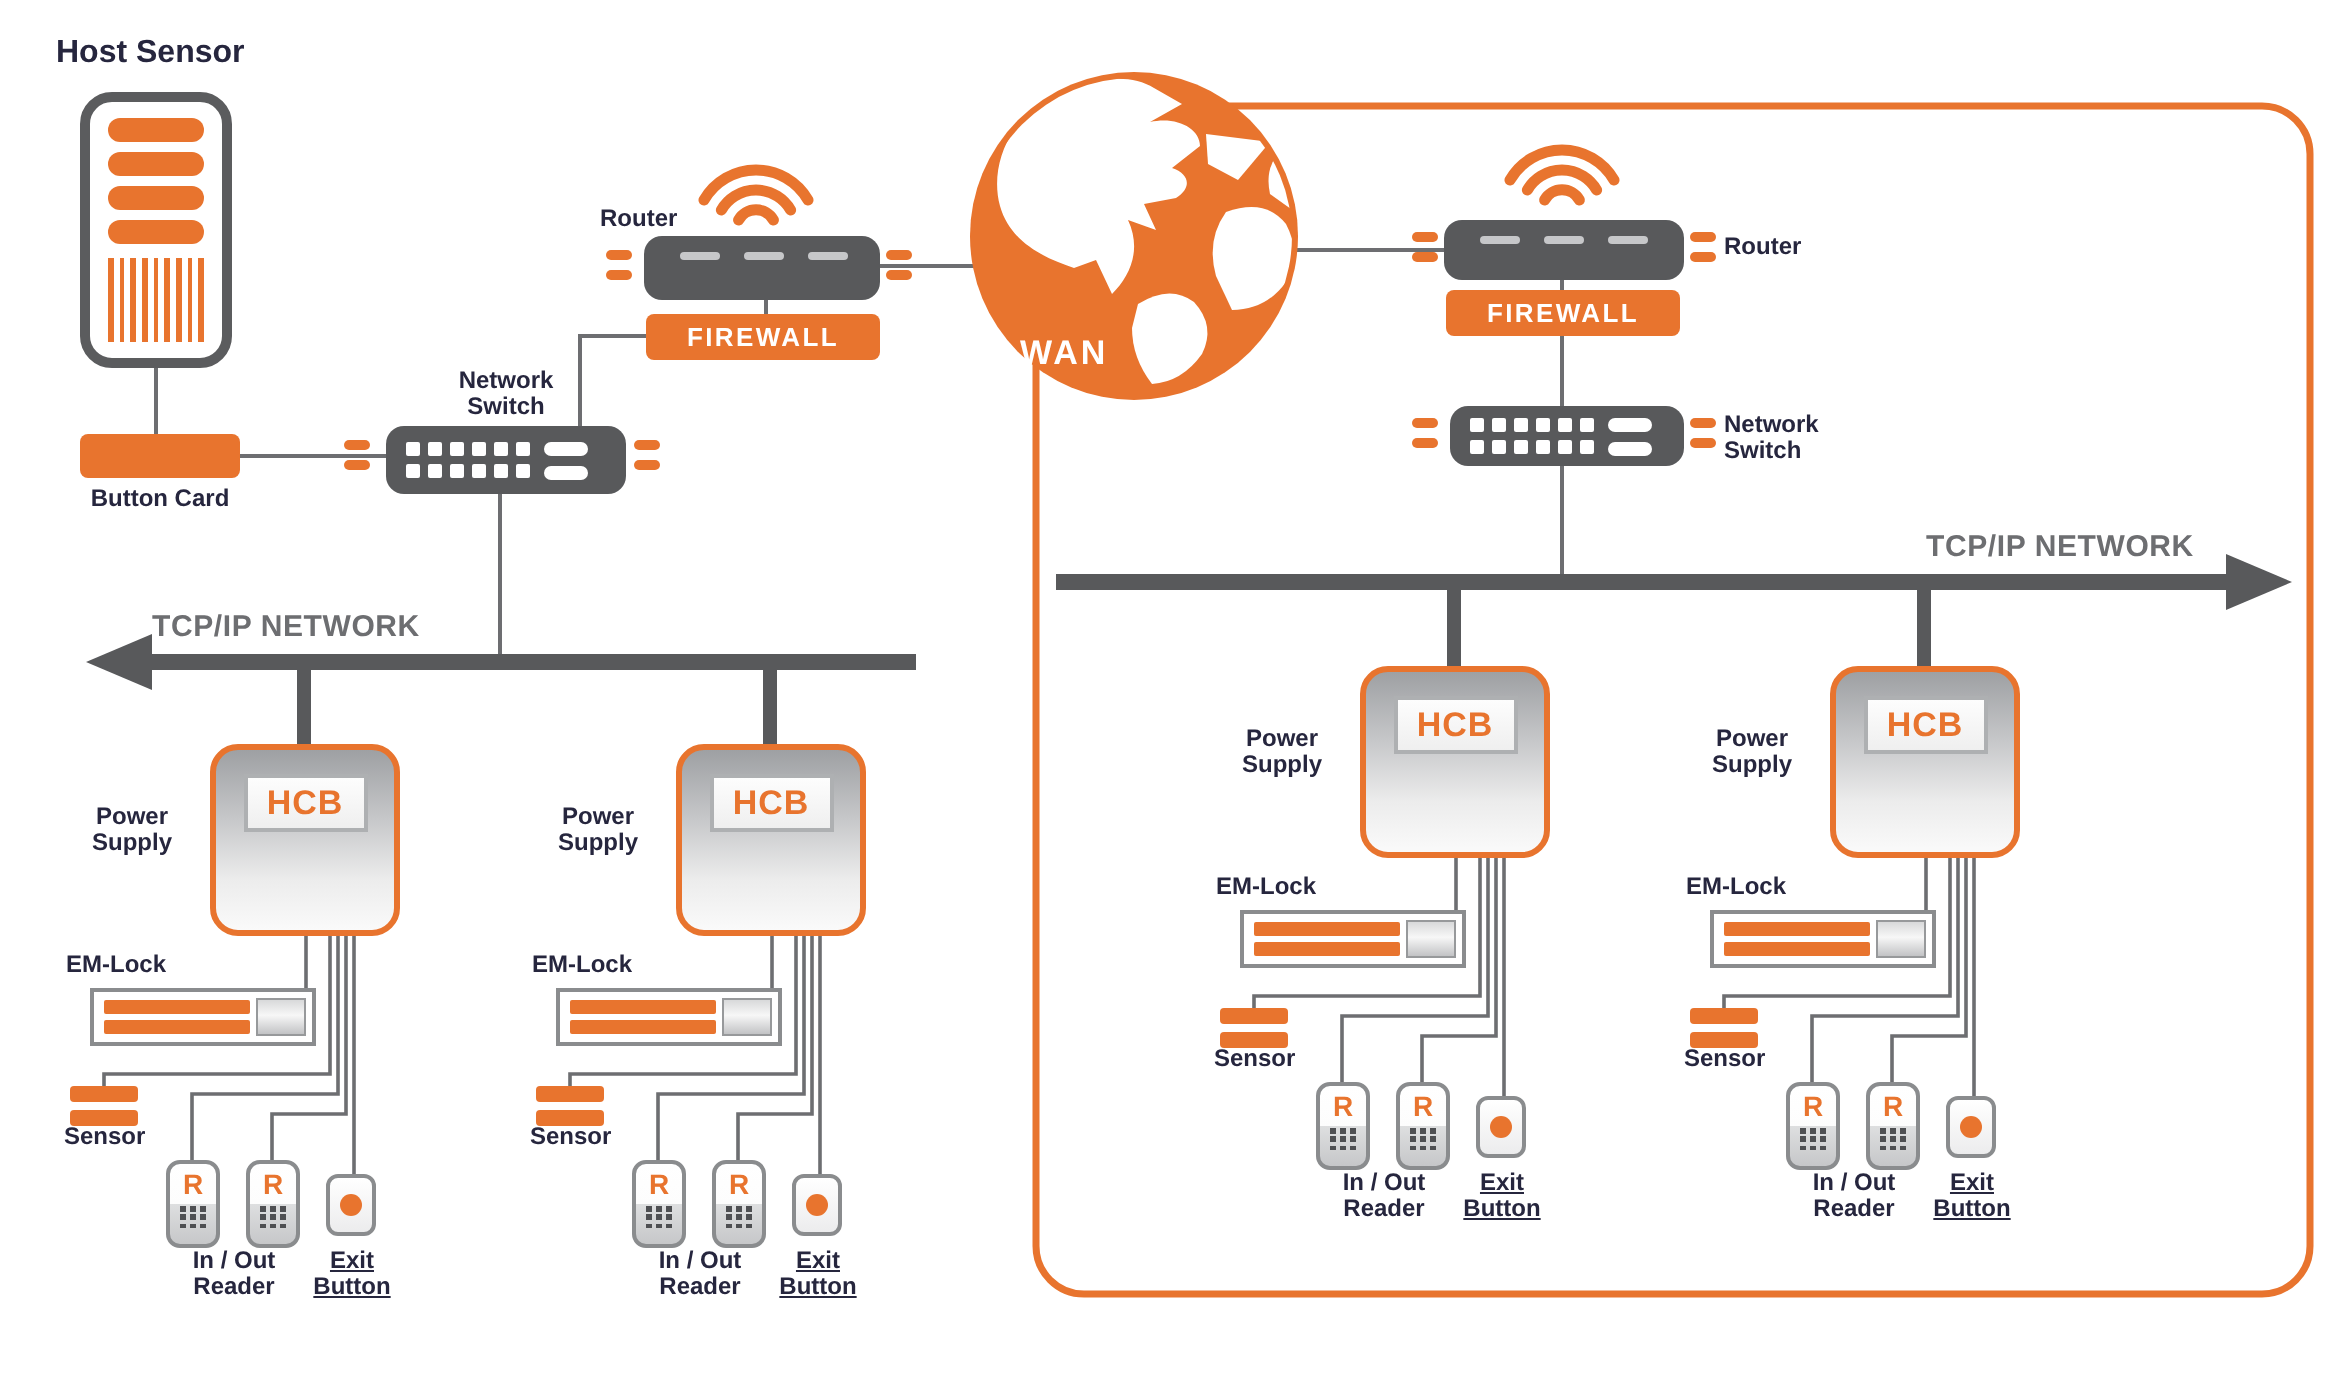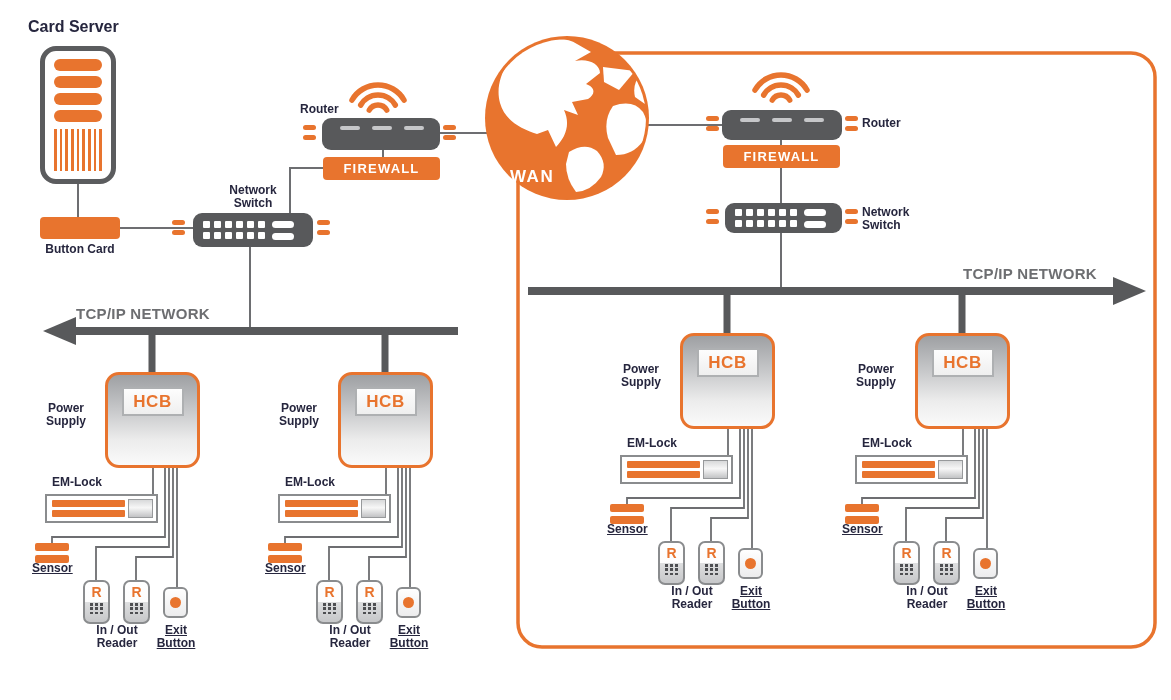--- a/index.html
+++ b/index.html
@@ -51,30 +51,30 @@
   .door-group{position:absolute;width:210px;height:290px;}
   .gwires{position:absolute;left:0;top:0;}
   .gwires path{fill:none;stroke:#6D6E71;stroke-width:1.8px;}
   .hcb{position:absolute;left:75px;top:0;width:95px;height:96px;border:3.5px solid #E8742E;
        border-radius:14px;box-sizing:border-box;display:flex;justify-content:center;
        background:linear-gradient(180deg,#9EA0A3 0%,#C6C7C9 38%,#ECECEC 72%,#FAFAFA 100%);}
   .hcb-tag{margin-top:12px;width:62px;height:29px;border:2px solid #AEB0B2;box-sizing:border-box;
            background:linear-gradient(180deg,#FDFDFD,#EFEFEF);display:flex;align-items:center;
            justify-content:center;font-weight:bold;font-size:17px;color:#E8742E;letter-spacing:.5px;}
   .ps{left:3px;top:30px;width:66px;}
-  .eml-label{left:22px;top:104px;text-align:center;}
+  .eml-label{left:3px;top:104px;text-align:center;}
   .emlock{position:absolute;left:15px;top:122px;width:113px;height:29px;border:2px solid #8A8C8E;
           background:#fff;box-sizing:border-box;display:flex;padding:3px;}
   .eml-left{flex:1;display:flex;flex-direction:column;justify-content:space-between;padding:1px 3px 1px 2px;}
   .eml-bar{height:7px;background:#E8742E;border-radius:1px;}
   .eml-right{width:25px;border:1.5px solid #97999B;box-sizing:border-box;
              background:linear-gradient(180deg,#D8D9DA,#F7F7F7 45%,#C2C3C5);}
   .sensor{position:absolute;left:5px;top:171px;display:flex;flex-direction:column;gap:4px;}
   .sensor i{width:34px;height:8px;background:#E8742E;border-radius:2px;}
-  .sensor-label{left:2px;top:190px;text-decoration:underline;}
+  .sensor-label{left:2px;top:190px;}
   .reader{position:absolute;top:208px;width:27px;height:44px;border:2px solid #8A8C8E;border-radius:7px;
           box-sizing:border-box;display:flex;flex-direction:column;align-items:center;
           background:linear-gradient(180deg,#FFFFFF 0%,#FDFDFD 50%,#DEDFE0 50%,#C6C7C9 100%);}
   .reader-r{height:19px;display:flex;align-items:center;font-weight:bold;font-size:14px;color:#E8742E;}
   .keypad{display:grid;grid-template-columns:repeat(3,3.5px);gap:1.5px;margin-top:2px;}
   .keypad i{width:3.5px;height:2.8px;background:#4E4F52;}
   .exit-btn{position:absolute;left:133px;top:215px;width:25px;height:31px;border:2px solid #8A8C8E;
             border-radius:6px;box-sizing:border-box;display:flex;align-items:center;justify-content:center;
             background:linear-gradient(180deg,#FFFFFF,#ECECED);}
   .exit-dot{width:11px;height:11px;border-radius:50%;background:#E8742E;}
@@ -139,21 +139,21 @@
                  L564,110 C571,125 565,138 556,147 L548,130 L537,134 C522,129 505,121 500,103 Z"></path>
         <path d="M603,67 L635,71 L619,90 L604,82 Z"></path>
         <path d="M641,75 Q654,90 649,107 L635,97 Q632,83 641,75 Z"></path>
         <path d="M613,106 Q633,99 643,112 Q651,127 643,141 Q633,155 616,155 L608,138 Q603,120 613,106 Z"></path>
         <path d="M569,152 Q585,142 597,151 Q608,163 601,177 Q591,191 576,192 Q566,179 566,164 Z"></path>
       </g>
       <text x="510" y="182" fill="#FFFFFF" font-size="17" font-weight="bold" letter-spacing="1.5">WAN</text>
     </g>
   </svg>
 
-  <div class="lbl big" style="left:28px;top:20px;">Card Server</div>
+  <div class="lbl big" style="left:28px;top:20px;">Host Sensor</div>
 
   <div class="tower">
     <div class="bar"></div>
       <div class="bar"></div>
       <div class="bar"></div>
       <div class="bar"></div>
     <div class="stripes">
       <i></i>
         <i></i>
         <i></i>

